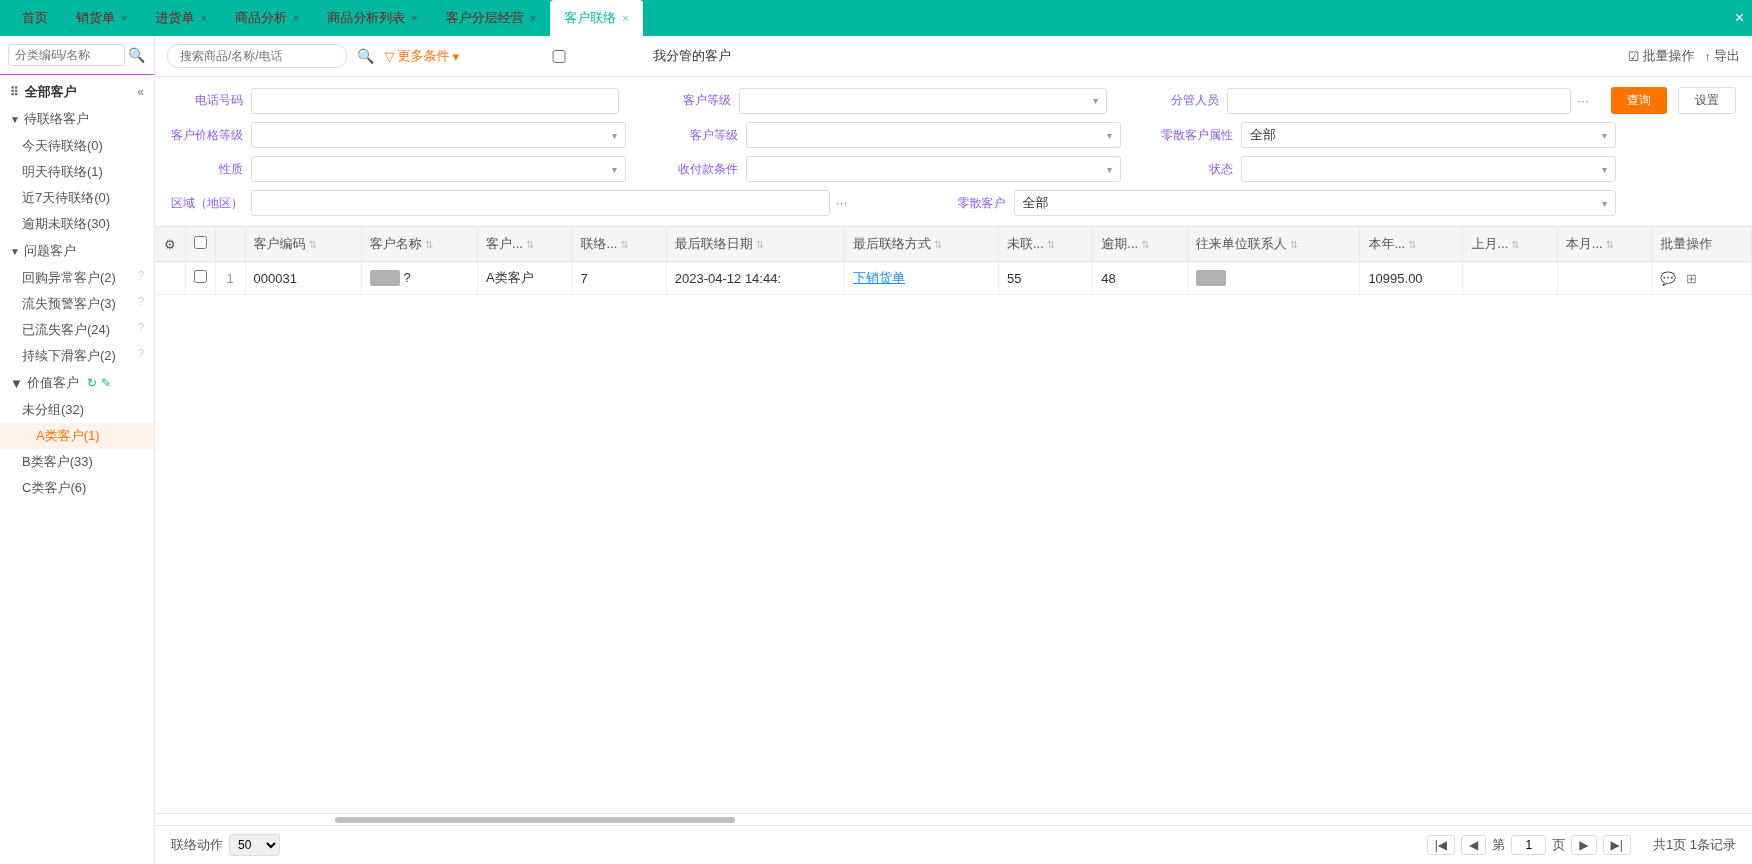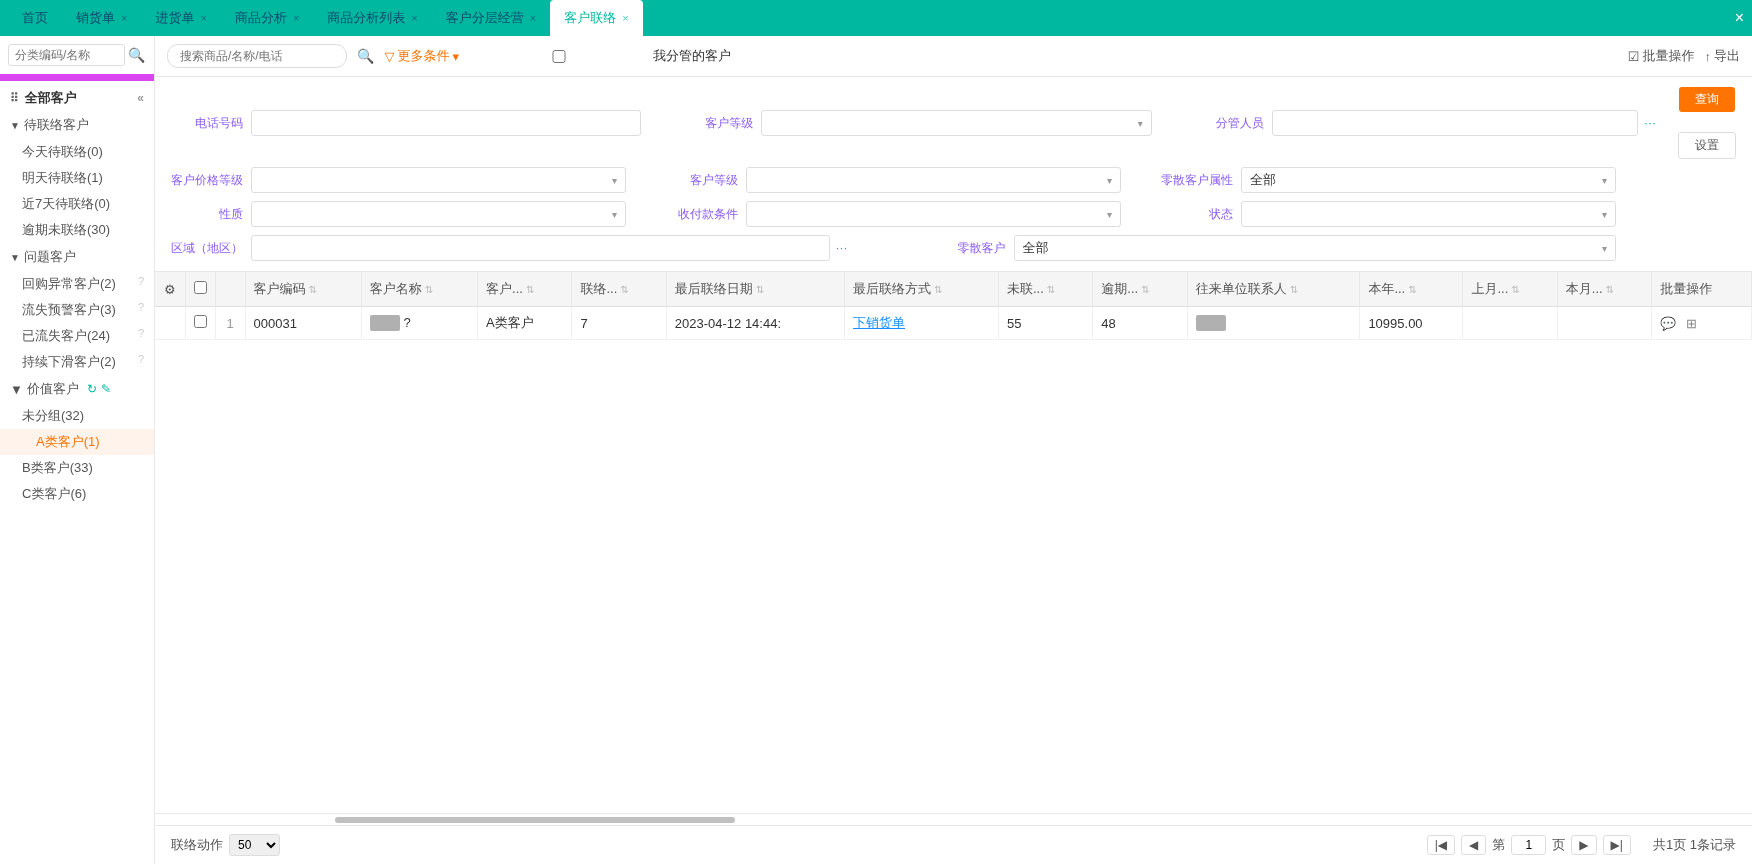--- a/index.html
+++ b/index.html
@@ -12,21 +12,21 @@
       display: flex;
       align-items: center;
       padding: 0 8px;
       gap: 0;
     }
     .nav-tab {
       height: 36px;
       display: flex;
       align-items: center;
       padding: 0 14px;
-      color: #0c4a6e;
+      color: #7f1d1d;
       cursor: pointer;
       font-size: 13px;
       position: relative;
     }
     .nav-tab.active {
       background: #fff;
       color: #00b8a0;
       border-radius: 4px 4px 0 0;
     }
     .nav-tab .close-x {
@@ -53,21 +53,21 @@
       background: #fff;
       border-right: 1px solid #e8e8e8;
       display: flex;
       flex-direction: column;
       overflow-y: auto;
     }
     .sidebar-search {
       display: flex;
       align-items: center;
       padding: 8px 8px;
-      border-bottom: 7px solid #d946ef;
+      border-bottom: 1px solid #d946ef;
       gap: 4px;
     }
     .sidebar-search input {
       border: 1px solid #ddd;
       border-radius: 3px;
       padding: 3px 6px;
       font-size: 12px;
       width: 100%;
       outline: none;
     }
@@ -247,24 +247,23 @@
     }
     .filter-select .arrow { color: #999; font-size: 10px; }
     .filter-more-btn {
       color: #00b8a0;
       font-size: 12px;
       cursor: pointer;
       padding: 0 6px;
     }
     .filter-actions-right {
       display: flex;
-      flex-direction: column;
-      gap: 20px;
+      flex-direction: row;
+      gap: 11px;
       margin-left: 16px;
-      align-items: center;
     }
     .btn-query {
       background: #ff7300;
       color: #fff;
       border: none;
       border-radius: 3px;
       padding: 4px 16px;
       font-size: 12px;
       cursor: pointer;
     }

